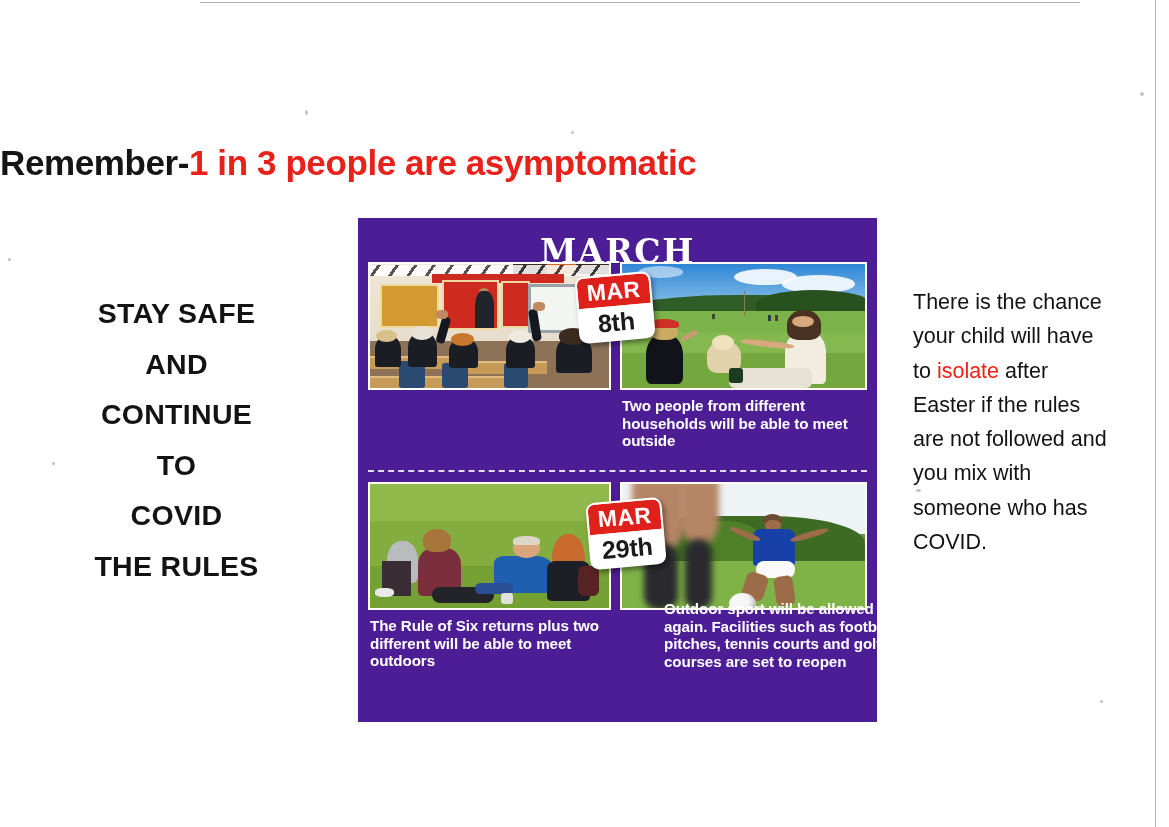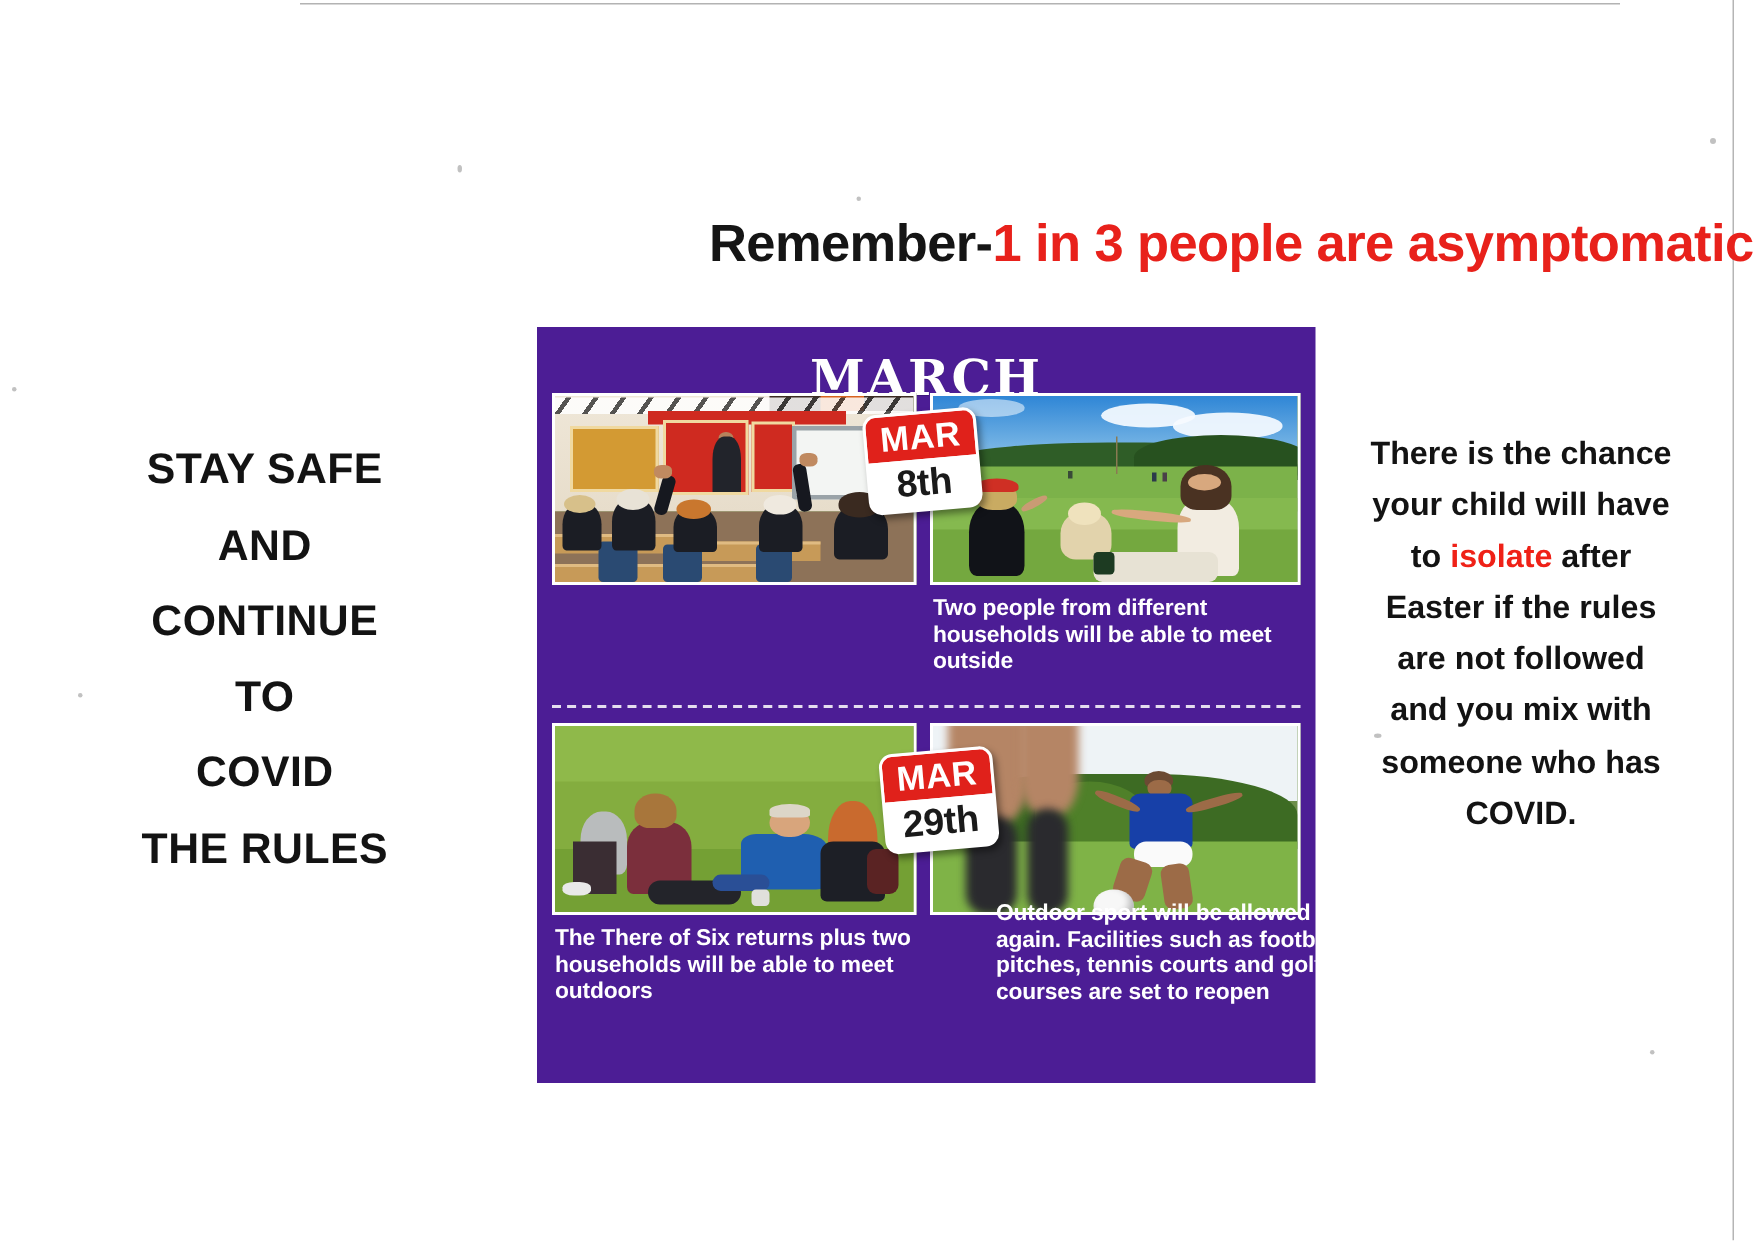--- a/index.html
+++ b/index.html
@@ -36,21 +36,21 @@
     background: #8e8e8e;
     border-radius: 50%;
     opacity: .55;
   }
 
   
   .headline {
     position: absolute;
     left: 0; top: 143px;
     width: 1169px;
-    text-align: right;
+    text-align: left;
     font-size: 35px;
     font-weight: bold;
     letter-spacing: -0.4px;
     white-space: nowrap;
   }
   .headline .lead { color: #151515; }
   .headline .stat { color: #e8211b; }
 
   
   .left-col {
@@ -63,23 +63,23 @@
     line-height: 50.5px;
     letter-spacing: .3px;
     color: #131313;
   }
 
   
   .right-col {
     position: absolute;
     left: 913px; top: 285px;
     width: 202px;
-    text-align: center;
+    text-align: left;
     font-size: 21.5px;
-    font-weight: bold;
+    font-weight: normal;
     line-height: 34.3px;
     color: #131313;
   }
   .right-col .hl { color: #ef2117; }
 
   
   .panel {
     position: absolute;
     left: 358px; top: 218px;
     width: 519px; height: 504px;
@@ -329,21 +329,21 @@
       <div style="position:absolute; left:60%; top:44%; width:11%; height:16%; background:#d8a57c; border-radius:50%;"></div>
       <div style="position:absolute; left:60%; top:42%; width:11%; height:7%; background:#dcd6c8; border-radius:50% 50% 20% 20%;"></div>
       <div style="position:absolute; left:44%; top:80%; width:16%; height:9%; background:#2a4f96; border-radius:6px;"></div>
 
       <div style="position:absolute; left:76%; top:40%; width:14%; height:45%; background:#c96a2e; border-radius:45% 45% 22% 22%;"></div>
       <div style="position:absolute; left:74%; top:62%; width:18%; height:32%; background:#1d1f26; border-radius:20% 20% 10% 10%;"></div>
       <div style="position:absolute; left:87%; top:66%; width:9%; height:24%; background:#5a2323; border-radius:6px;"></div>
       <div style="position:absolute; left:2%; top:84%; width:8%; height:7%; background:#e9e9e9; border-radius:40%;"></div>
       <div style="position:absolute; left:55%; top:88%; width:5%; height:9%; background:#e0e0dc; border-radius:3px;"></div>
     </div>
-    <div class="caption" style="left:2px; top:135px; width:243px;">The There of Six returns plus two households will be able to meet outdoors</div>
+    <div class="caption" style="left:2px; top:135px; width:243px;">The Rule of Six returns plus two different will be able to meet outdoors</div>
   </div>
 
   <div class="cell" style="left:262px; top:264px; width:247px; height:220px;">
     <div class="photo" style="width:247px; height:128px;">
       <div class="fb-sky"></div>
       <div class="fb-trees"></div>
       <div class="fb-trees-lt"></div>
       <div class="fb-pitch"></div>
 
       <div class="fb-blur-leg" style="left:4%;  top:-4%; width:22%; height:58%; border-radius:0 0 40% 40%;"></div>

